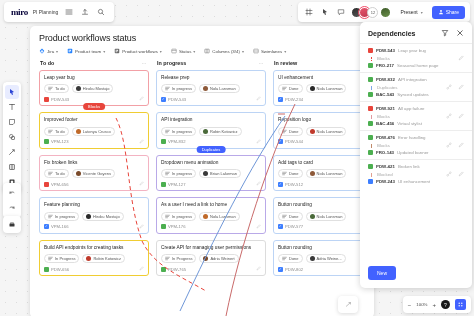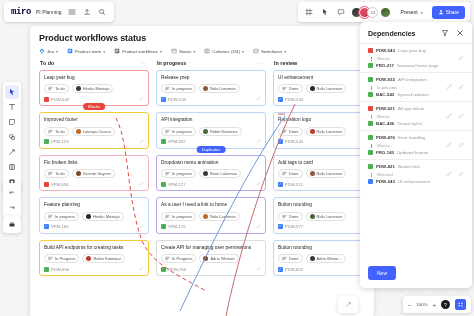--- a/index.html
+++ b/index.html
@@ -21,21 +21,21 @@
   }
   
   #topbar {
     position:absolute; left:4px; top:2px;
     height:20px; width:110px;
     background:#fff; border-radius:4px;
     box-shadow:0 1px 3px rgba(0,0,0,.16);
     display:flex; align-items:center; gap:5px;
     padding:0 7px; z-index:30;
   }
-  #logo { font-weight:bold; font-size:9px; letter-spacing:-.4px; color:#050038; font-family:Liberation Mono, monospace;}
+  #logo { font-weight:bold; font-size:9px; letter-spacing:-.4px; color:#050038; font-family:Liberation Serif, serif;}
   #boardname { font-size:5px; color:#3b3b3b; white-space:nowrap; }
   .tb-icon { width:11px; height:11px; display:flex; align-items:center; justify-content:center; color:#4b4b4b; cursor:pointer;}
   .tb-icon svg { display:block; }
   
   #toprightbar {
     position:absolute; right:4px; top:2px; height:20px;
     display:flex; align-items:center; gap:5px; z-index:30;
     background:#fff; border-radius:4px; padding:0 5px;
     box-shadow:0 1px 3px rgba(0,0,0,.16);
   }
@@ -80,21 +80,21 @@
     box-shadow:0 1px 4px rgba(0,0,0,.15);
     display:flex;align-items:center;justify-content:center; z-index:25;
   }
   
   #board {
     position:absolute; left:30px; top:26px; right:100px; bottom:-2px;
     background:#fff; border-radius:5px;
     box-shadow:0 1px 5px rgba(0,0,0,.13);
     padding:7px 0 0 9px; overflow:hidden; z-index:10;
   }
-  #board-title { font-size:9px; font-weight:bold; color:#1b1b1b; letter-spacing:-.1px;}
+  #board-title { font-size:9px; font-weight:normal; color:#1b1b1b; letter-spacing:-.1px;}
   #filterbar { display:flex; align-items:center; gap:9px; margin-top:5px; }
   .filter { display:flex; align-items:center; gap:2px; font-size:4.4px; color:#4a4a4a; cursor:pointer; white-space:nowrap;}
   .filter .fi { width:6px;height:6px;display:flex;align-items:center;justify-content:center;}
   .chev { font-size:4px; color:#8a8a8a; }
   
   #columns { display:flex; gap:7px; margin-top:6px; }
   .col { width:110px; flex:0 0 110px; }
   .col-head { display:flex; align-items:center; justify-content:space-between; padding:0 2px 0 1px; margin-bottom:4px;}
   .col-title { font-size:5.4px; font-weight:bold; color:#1f1f1f;}
   .col-dots { font-size:5px; color:#a9a9a9; letter-spacing:.5px;}

